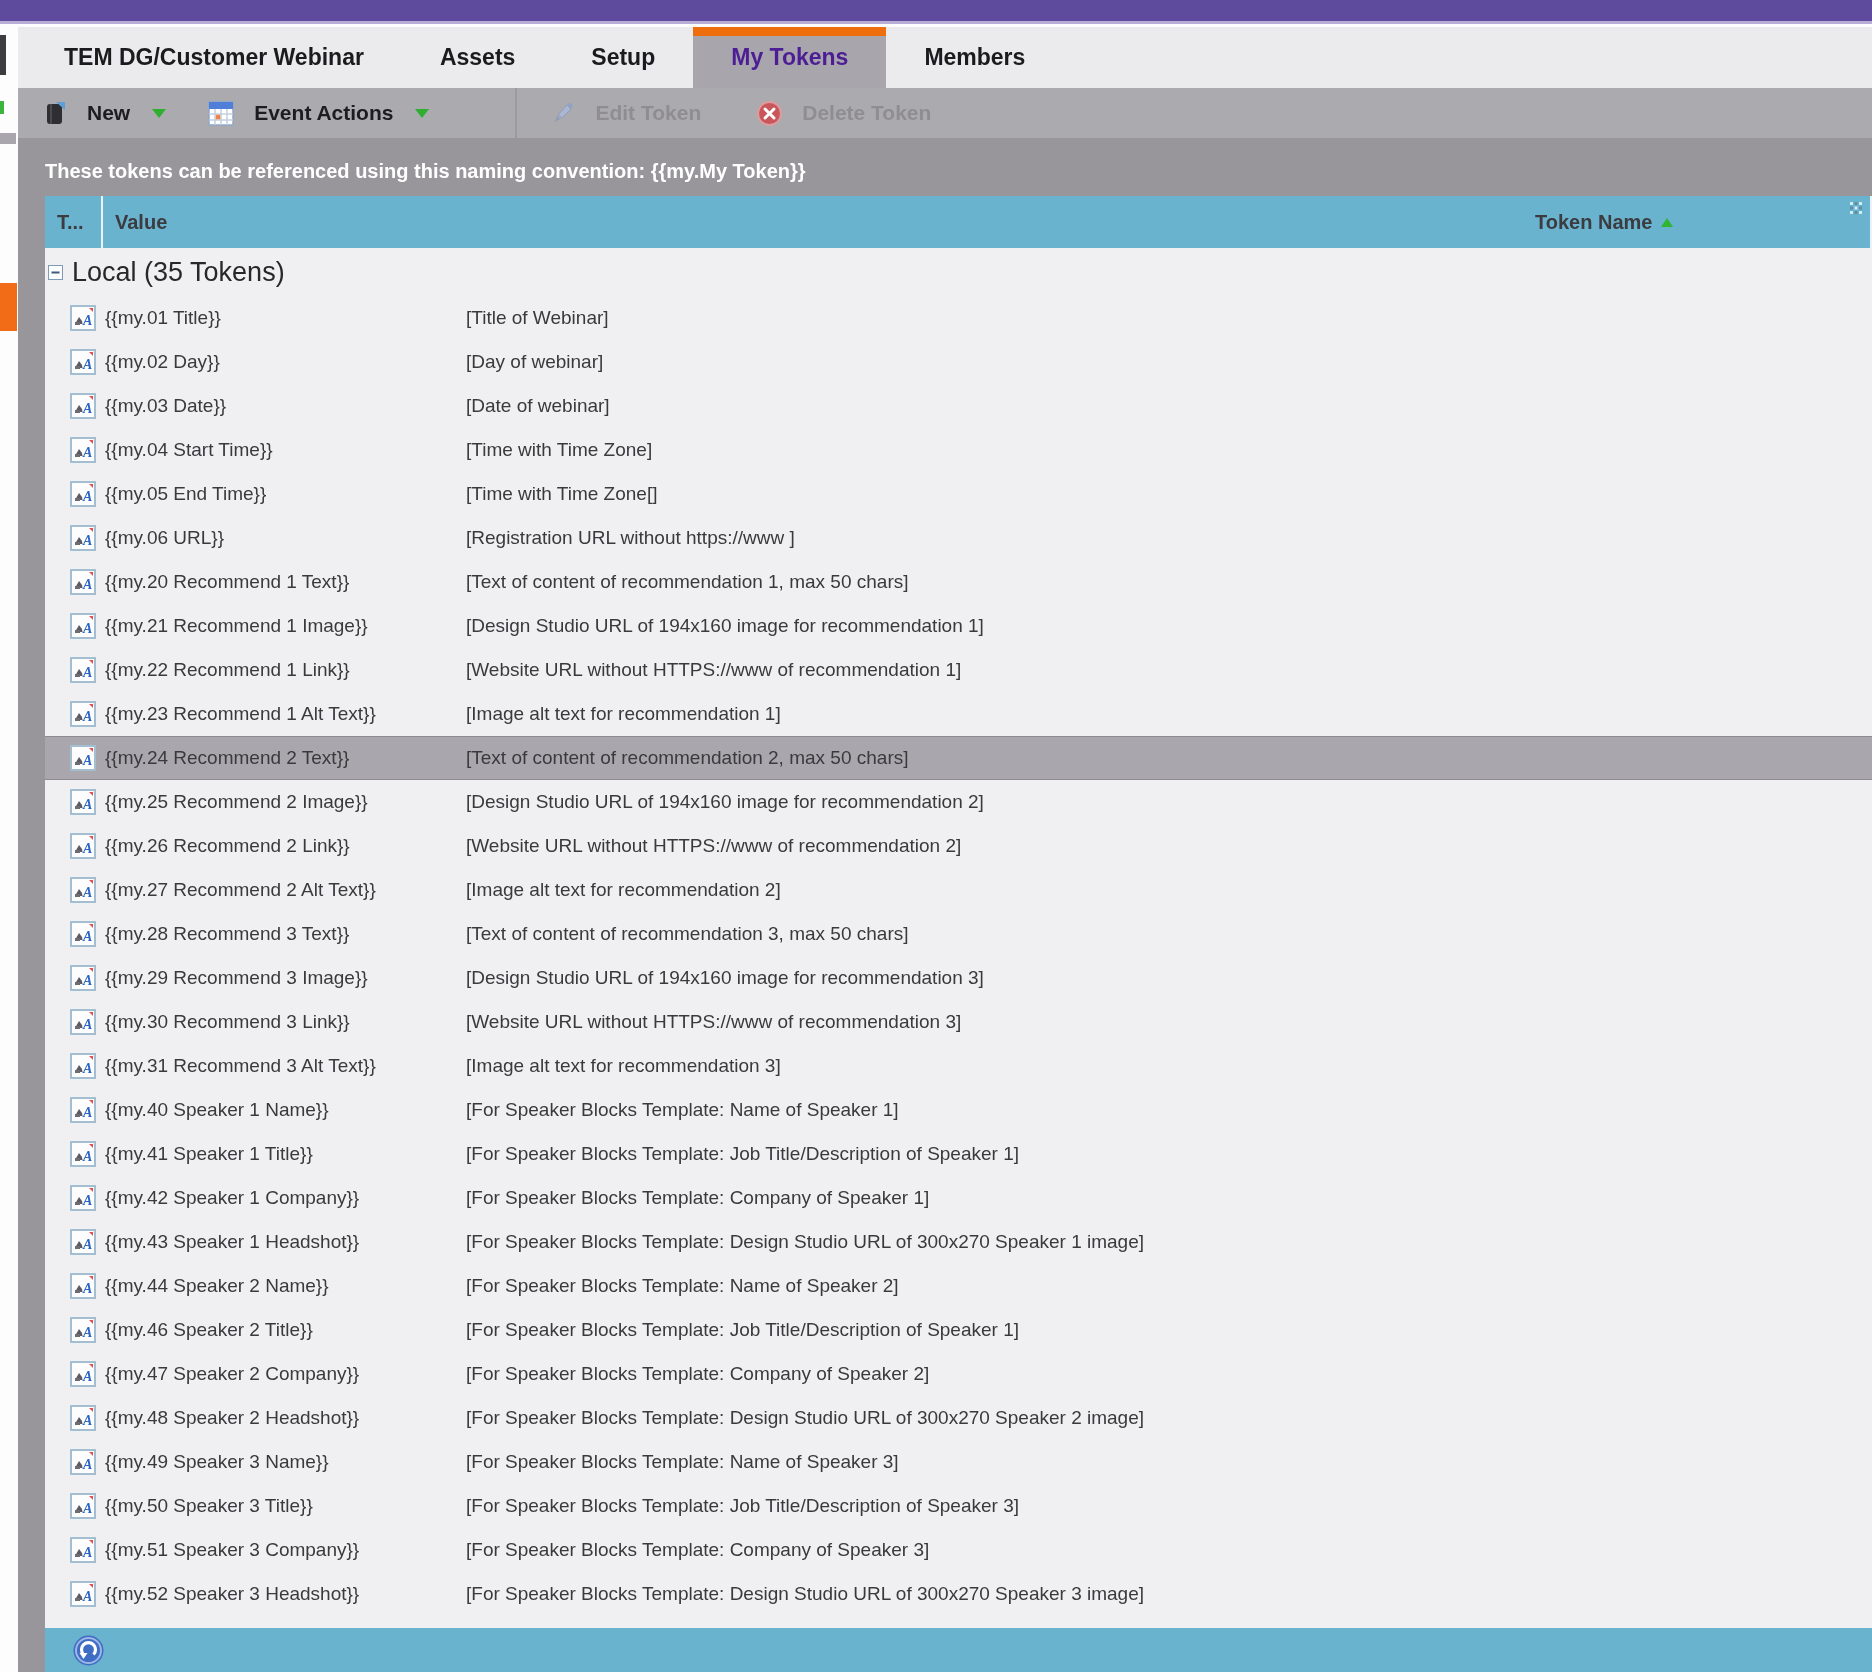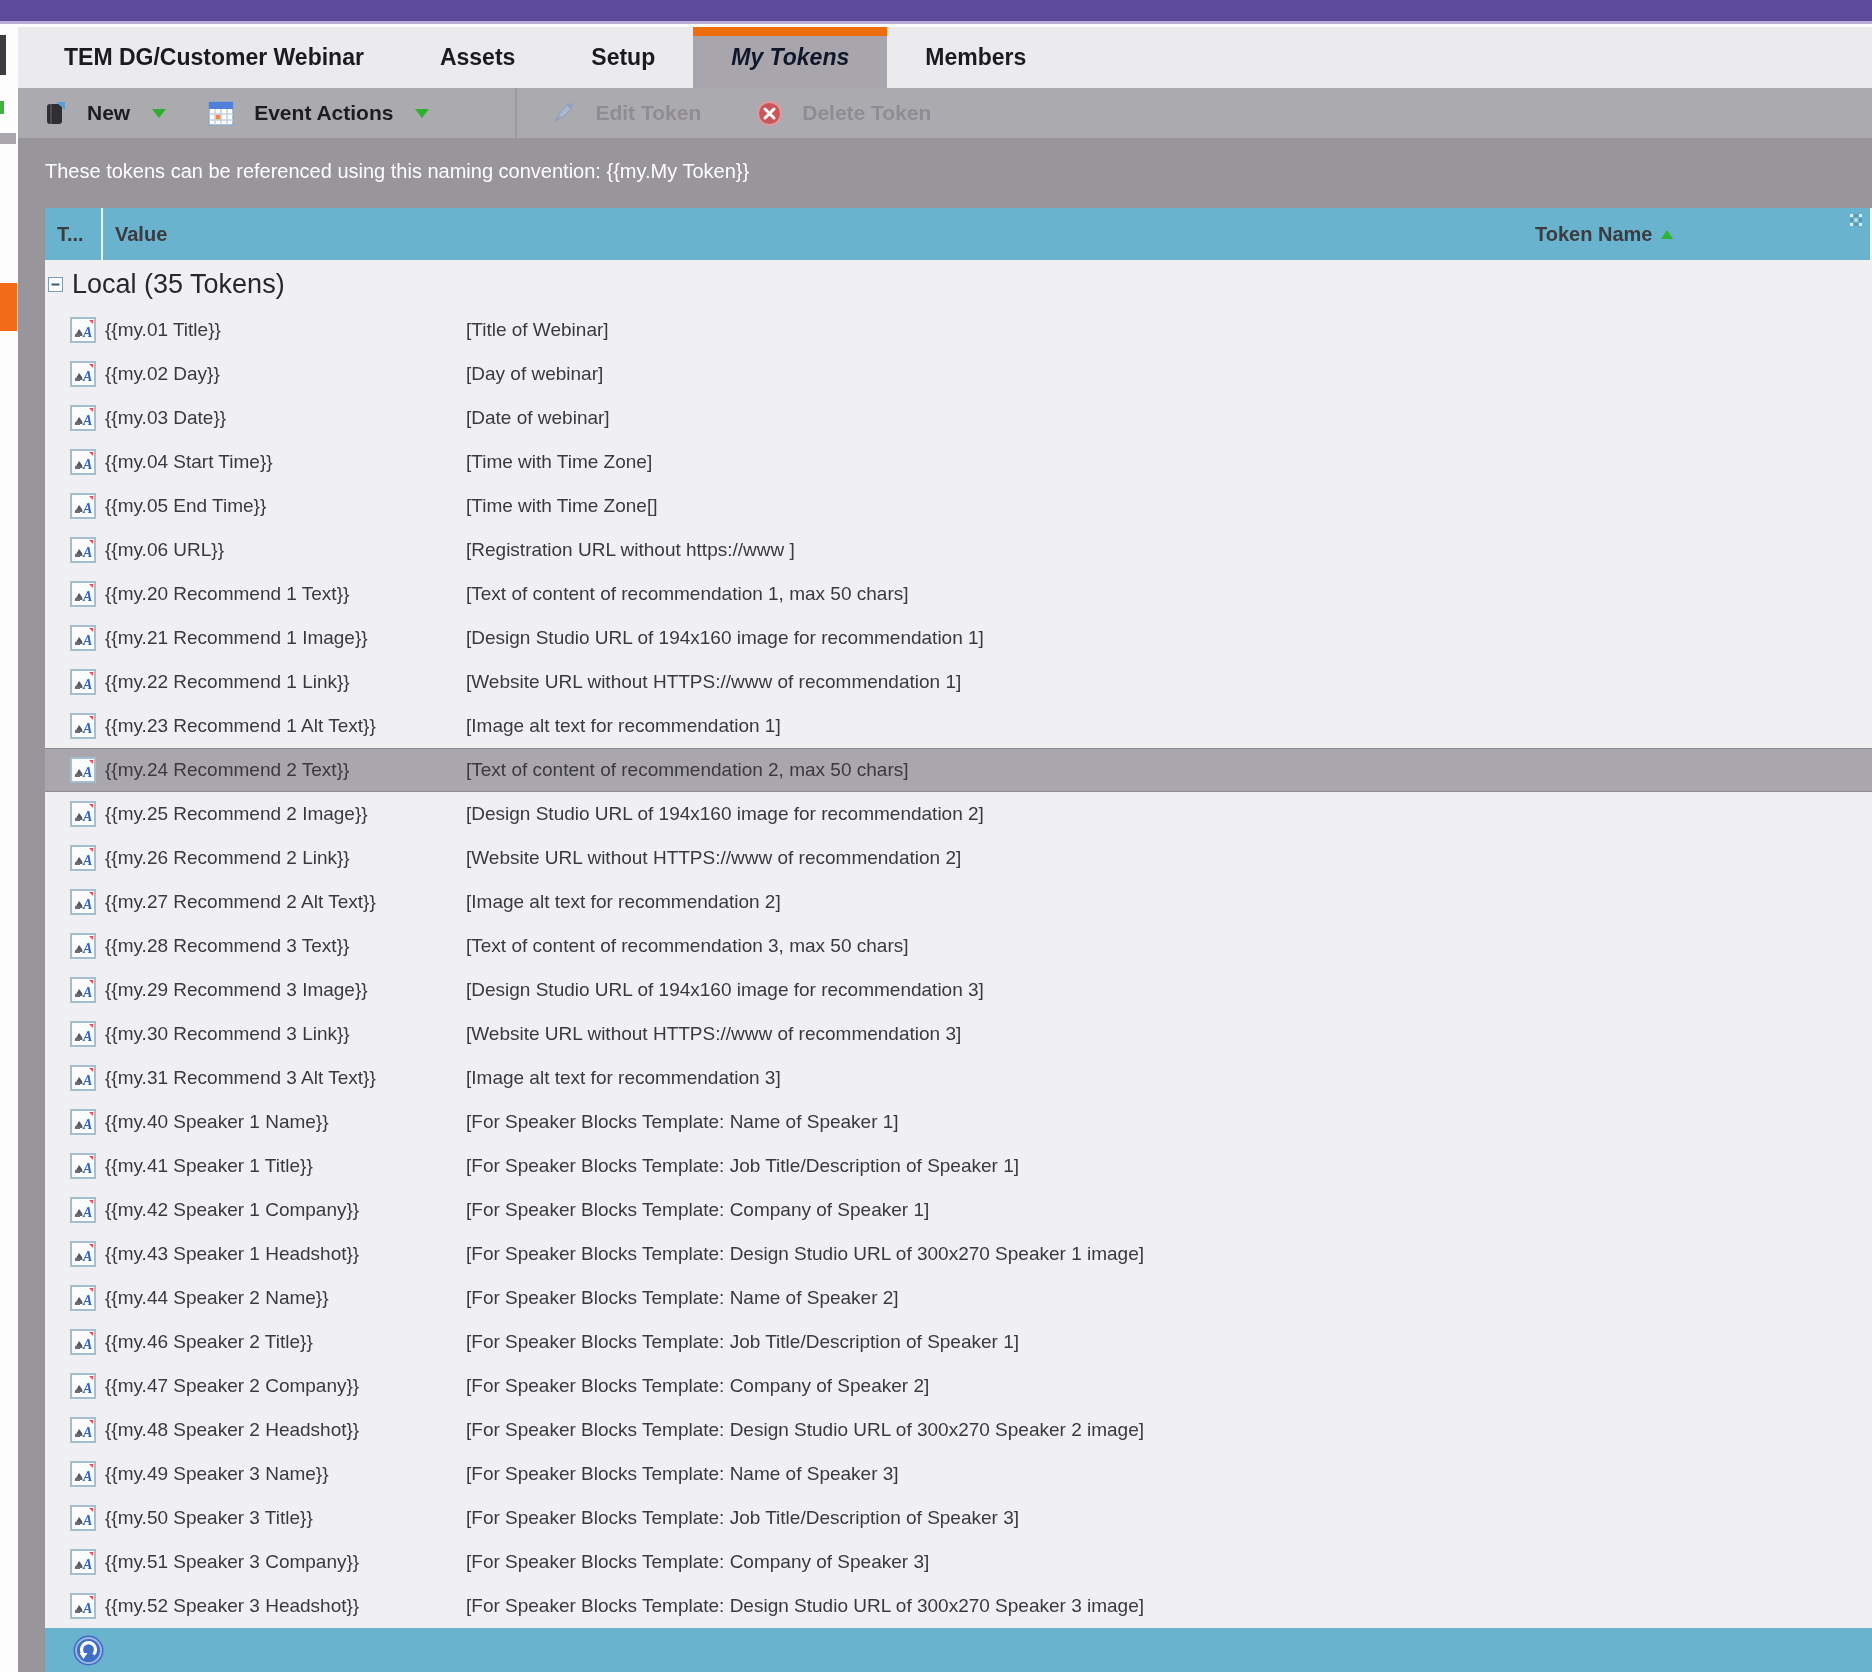--- a/index.html
+++ b/index.html
@@ -20,39 +20,39 @@
   .sliver-orange { position:absolute; left:0; top:256px; width:17px; height:48px; background:#f26b16; }
 
   .main { position:absolute; left:18px; top:27px; right:0; bottom:0;
     display:flex; flex-direction:column; }
 
   
   .tab-bar { height:61px; background:#ebebee; display:flex; align-items:stretch;
     padding-left:8px; flex:0 0 auto; }
   .tab { display:flex; align-items:center; padding:0 38px; font-size:23px;
     font-weight:600; color:#1b1b1e; cursor:default; white-space:nowrap; }
-  .tab.active { background:#a8a6ac; color:#0f172a;
-    box-shadow:inset 0 9px 0 0 #ee6d0d;font-style:italic; }
+  .tab.active { background:#a8a6ac; color:#4c1d95;
+    box-shadow:inset 0 9px 0 0 #ee6d0d; }
 
   
   .toolbar { height:50px; background:#ababaf; display:flex; align-items:center;
     padding-left:27px; flex:0 0 auto; }
   .tb-btn { display:flex; align-items:center; gap:20px; font-size:21px;
     font-weight:600; color:#1d1d20; cursor:pointer; }
   .tb-btn.disabled { color:#8f8d93; cursor:default; }
   .caret { width:0; height:0; border-left:7px solid transparent;
     border-right:7px solid transparent; border-top:9px solid #2fae2f; margin-left:2px; }
   .tb-sep { width:2px; align-self:stretch; background:#9c9aa1; margin:0 34px 0 30px; }
   .sp1 { margin-right:42px; } .sp2 { margin-right:56px; }
 
   
   .content { flex:1; background:#98969b; padding-left:27px;
     display:flex; flex-direction:column; min-height:0; }
-  .info-text { color:#ffffff; font-size:20px; font-weight:400;
-    margin:20px 0 24px 0; line-height:26px; }
+  .info-text { color:#ffffff; font-size:20px; font-weight:700;
+    margin:20px 0 12px 0; line-height:26px; }
 
   
   .table { flex:1; display:flex; flex-direction:column; background:#f0eff1; min-height:0; }
   .thead { height:52px; background:#69b3cf; display:flex; flex:0 0 auto;
     font-size:20px; font-weight:600; color:#3b3b40; }
   .th { display:flex; align-items:center; }
   .th-type { width:58px; border-right:2px solid #eaf4f8; padding-left:12px; }
   .th-name { width:351px; border-right:2px solid #eaf4f8; padding-left:14px; position:relative; }
   .th-value { flex:1; padding-left:12px; }
   .sort-arrow { width:0; height:0; border-left:6px solid transparent;

